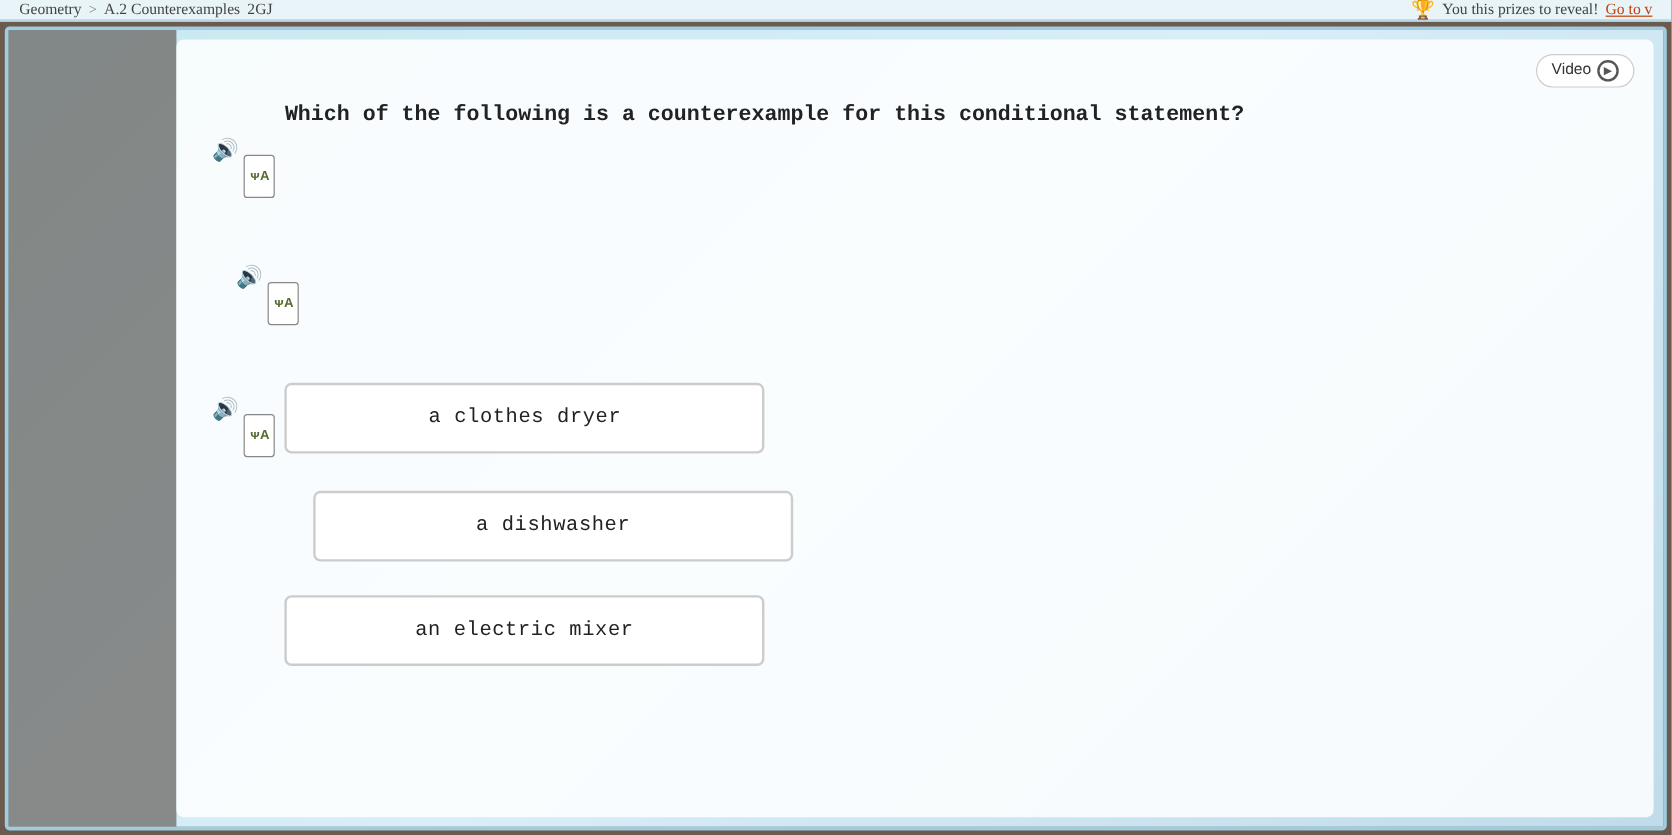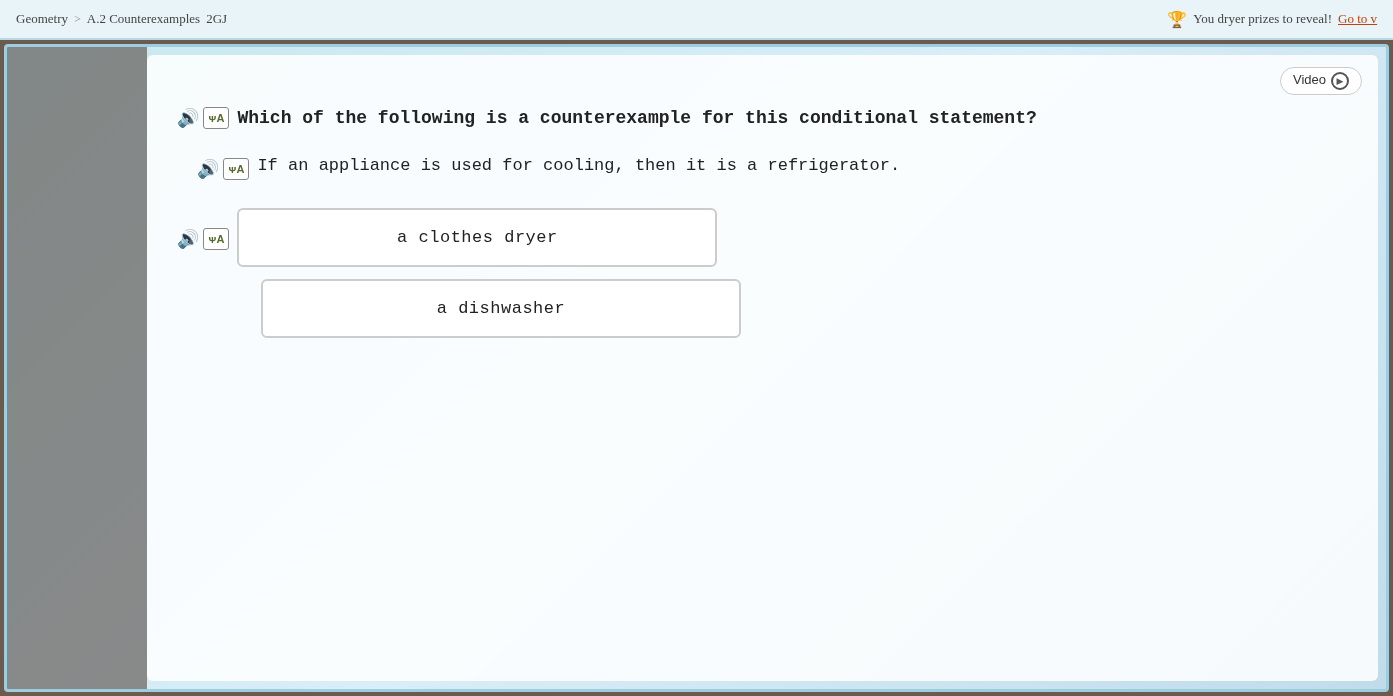--- a/index.html
+++ b/index.html
@@ -11,21 +11,21 @@
       height: 696px;
       overflow: hidden;
       display: flex;
       flex-direction: column;
     }
 
     
     .top-bar {
       background: #e8f4f8;
       border-bottom: 2px solid #b8d8e8;
-      height: 40px;
+      height: 18px;
       display: flex;
       align-items: center;
       justify-content: space-between;
       padding: 0 16px;
       flex-shrink: 0;
     }
 
     .breadcrumb {
       display: flex;
       align-items: center;
@@ -160,48 +160,50 @@
       font-size: 18px;
       color: #555;
       cursor: pointer;
     }
 
     .translate-icon {
       display: inline-flex;
       align-items: center;
       justify-content: center;
       width: 26px;
-      height: 22px;
+      height: 36px;
       border: 1.5px solid #888;
       border-radius: 3px;
       font-size: 11px;
       color: #556b2f;
       font-weight: bold;
       cursor: pointer;
       background: white;
       font-family: Arial, sans-serif;
+      margin-top: 44px;
     }
 
     
     .options-area {
       margin-left: 60px;
     }
 
     .option-btn {
-      width: 480px;
+      width: 400px;
       padding: 18px 20px;
       background: white;
       border: 2px solid #ccc;
       border-radius: 6px;
       font-size: 17px;
       font-family: 'Courier New', monospace;
       color: #222;
       cursor: pointer;
       text-align: center;
       letter-spacing: 0.03em;
+      margin-top: 16px;
     }
 
     
     .first-option-row {
       display: flex;
       align-items: center;
       gap: 8px;
       margin-bottom: 12px;
       margin-left: -60px;
     }
@@ -211,21 +213,21 @@
 
 <div class="top-bar">
   <div class="breadcrumb">
     <span>Geometry</span>
     <span class="breadcrumb-separator">&gt;</span>
     <span>A.2 Counterexamples</span>
     <span>2GJ</span>
   </div>
   <div class="top-bar-right">
     <span class="trophy-icon">🏆</span>
-    <span>You dryer prizes to reveal!</span>
+    <span>You this prizes to reveal!</span>
     <span class="go-to-link">Go to v</span>
   </div>
 </div>
 
 <div class="main-area">
 
   <div class="left-sidebar"></div>
 
   <div class="content-panel">
 
@@ -242,21 +244,20 @@
         <span class="translate-icon">ᴪA</span>
       </div>
       <span class="question-text">Which of the following is a counterexample for this conditional statement?</span>
     </div>
 
     <div class="sub-question-row">
       <div class="icon-group">
         <span class="sound-icon">🔊</span>
         <span class="translate-icon">ᴪA</span>
       </div>
-      <span class="sub-question-text">If an appliance is used for cooling, then it is a refrigerator.</span>
     </div>
 
     <div class="options-area">
 
       <div class="first-option-row">
         <div class="icon-group">
           <span class="sound-icon">🔊</span>
           <span class="translate-icon">ᴪA</span>
         </div>
         <button class="option-btn">
@@ -264,16 +265,21 @@
         </button>
       </div>
 
       <div style="margin-bottom:12px;padding-left:24px;">
         <button class="option-btn">
           <span>a dishwasher</span>
         </button>
       </div>
 
 
+      <div style="margin-bottom:12px;">
+        <button class="option-btn">
+          <span>an electric mixer</span>
+        </button>
+      </div>
 
     </div>
   </div>
 </div>
 
 </body></html>

